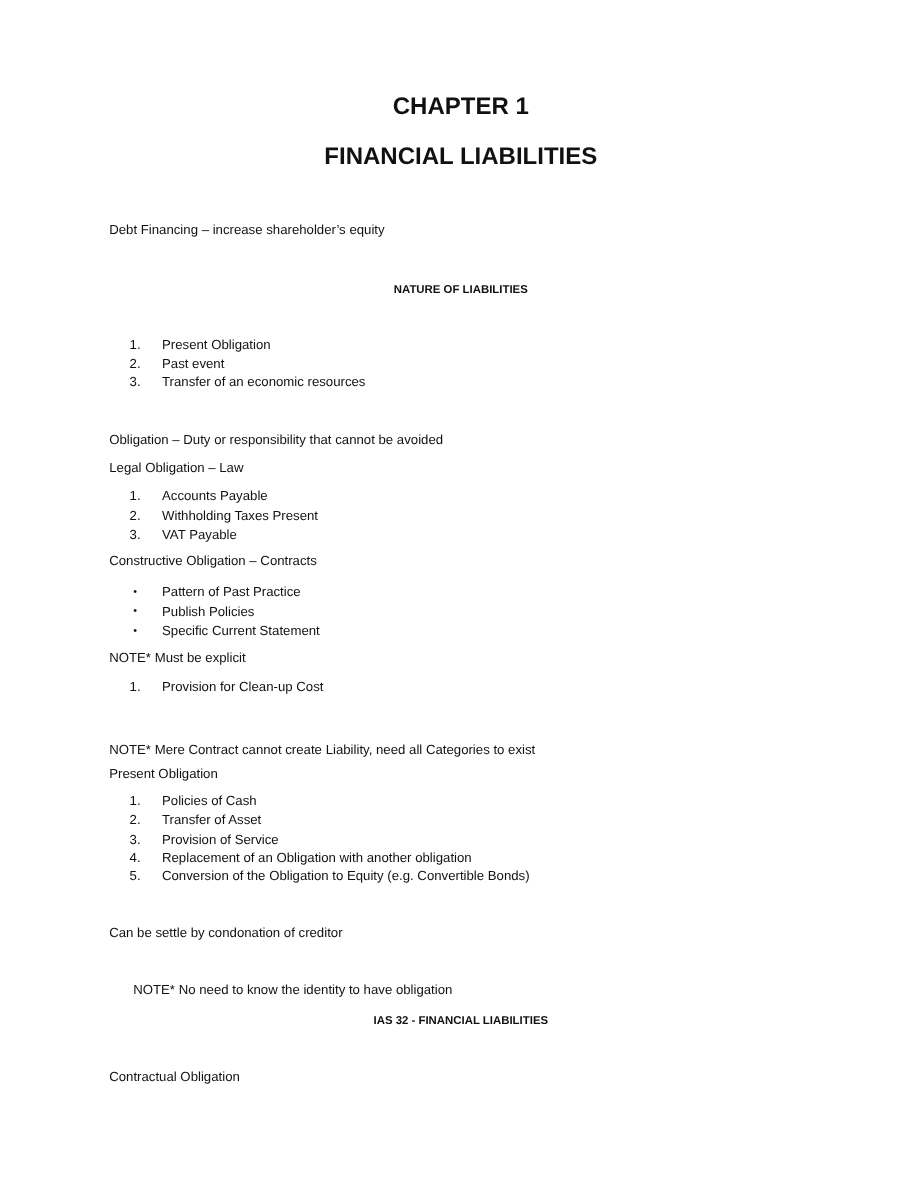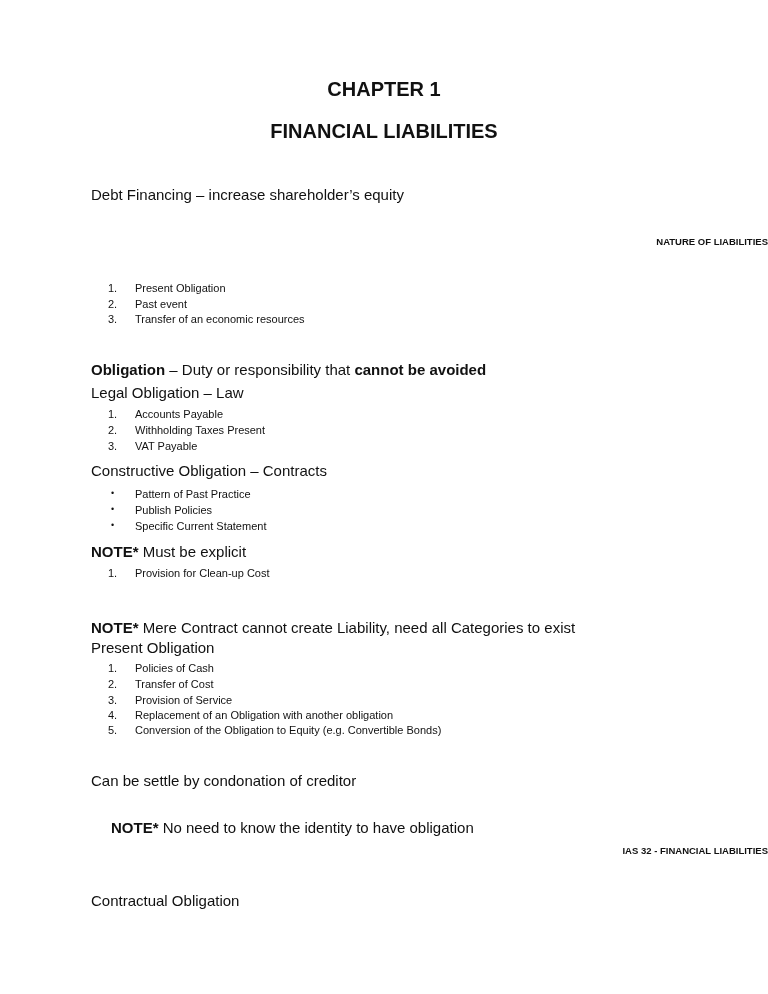--- a/index.html
+++ b/index.html
@@ -2,23 +2,23 @@
 <html><head>
   <meta charset="utf-8">
   <style>
     html, body { margin: 0; padding: 0; background: #ffffff; }
     body {
       width: 768px; height: 994px; position: relative; overflow: hidden;
       font-family: "Liberation Sans", sans-serif; color: #111;
     }
     .abs { position: absolute; white-space: nowrap; }
     .title { font-weight: bold; font-size: 20px; left: 0; width: 768px; text-align: center; }
-    .heading { font-weight: bold; font-size: 9.5px; left: 0; width: 768px; text-align: right; }
-    .text { font-size: 15px; left: 91px; }
-    .b { font-weight: bold; }
+    .heading { font-weight: bold; font-size: 9.5px; left: 0; width: 768px; text-align: center; }
+    .text { font-size: 11px; left: 91px; }
+    .b { font-weight: normal; }
     .li { font-size: 11px; }
     .num { position: absolute; left: 108px; }
     .lbl { position: absolute; left: 135px; }
     .bullet { position: absolute; left: 111px; font-size: 9px; }
   </style>
 </head>
 <body>
 
 <div>
   <div class="abs title" style="top:78px;">CHAPTER 1</div>
@@ -96,21 +96,21 @@
 
   <div class="abs text" style="top:639px;">Present Obligation</div>
 
   <div>
     <div class="abs li" style="top:662px;left:0;width:768px;">
       <span class="num">1.</span>
       <span class="lbl">Policies of Cash</span>
     </div>
     <div class="abs li" style="top:678px;left:0;width:768px;">
       <span class="num">2.</span>
-      <span class="lbl">Transfer of Cost</span>
+      <span class="lbl">Transfer of Asset</span>
     </div>
     <div class="abs li" style="top:694px;left:0;width:768px;">
       <span class="num">3.</span>
       <span class="lbl">Provision of Service</span>
     </div>
     <div class="abs li" style="top:709px;left:0;width:768px;">
       <span class="num">4.</span>
       <span class="lbl">Replacement of an Obligation with another obligation</span>
     </div>
     <div class="abs li" style="top:724px;left:0;width:768px;">

